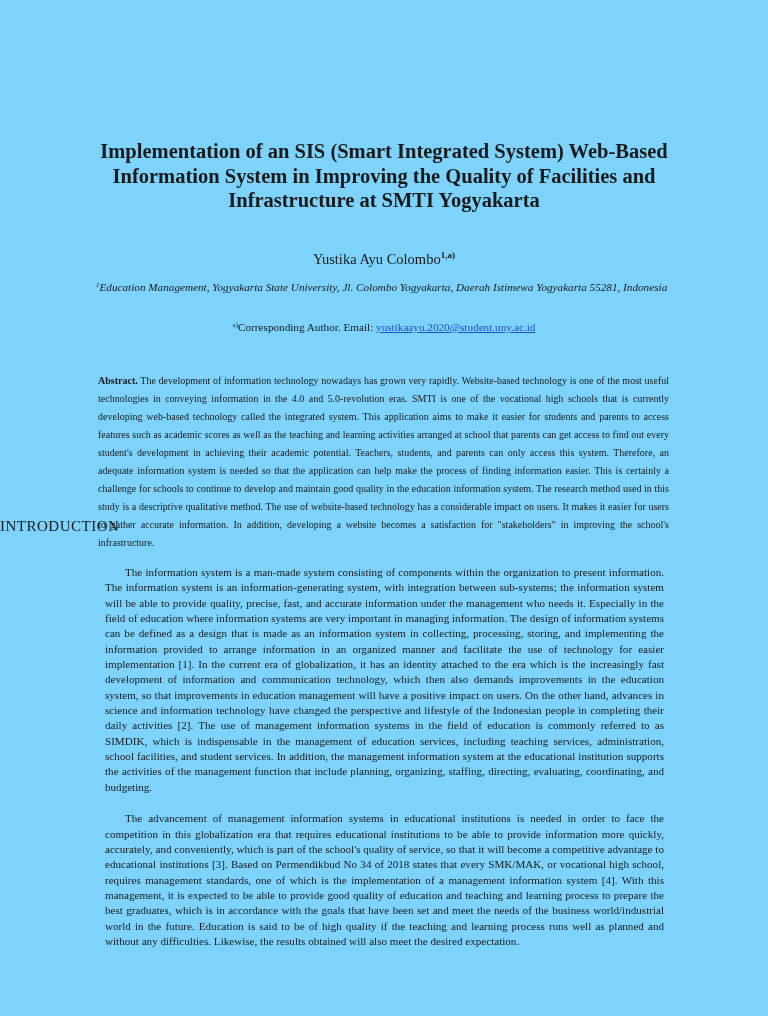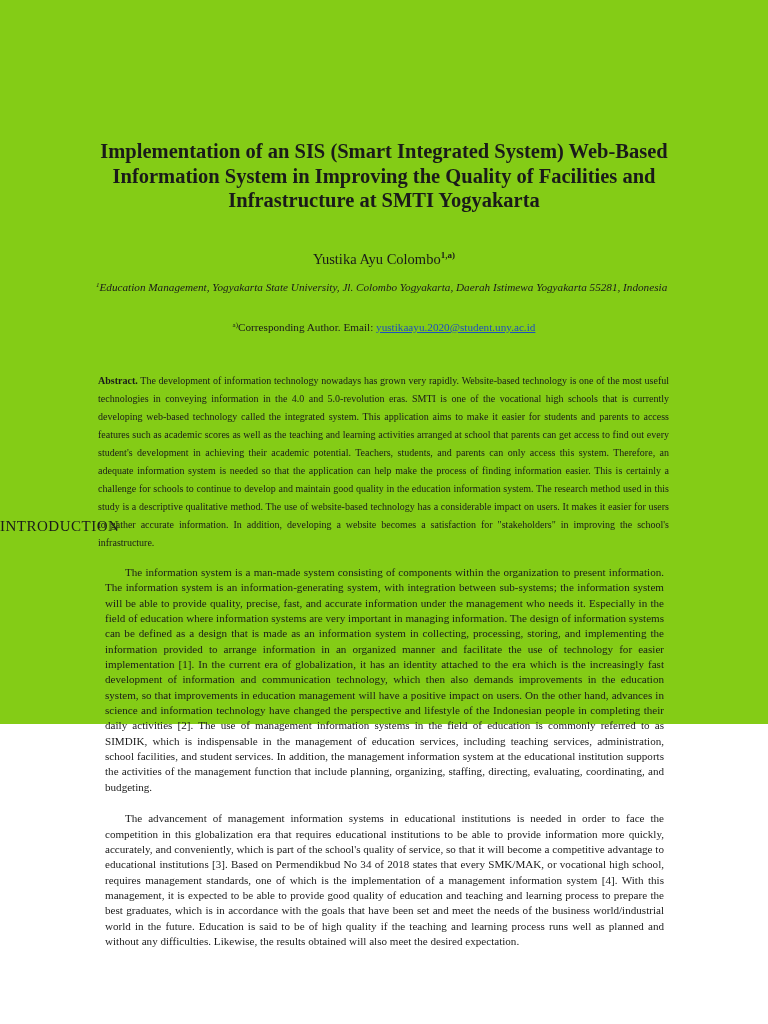--- a/index.html
+++ b/index.html
@@ -1,17 +1,17 @@
 <!DOCTYPE html>
 <html><head>
 <meta charset="utf-8">
 <style>
   html, body { margin: 0; padding: 0; background: #ffffff; }
   body { width: 768px; height: 1024px; position: relative; overflow: hidden; font-family: "Liberation Serif", "DejaVu Serif", serif; color: #1a1a1a; }
-  .page { position: absolute; left: 0; top: 0; width: 768px; height: 724px; background: #84cc16; }
+  .page { position: absolute; left: 0; top: 0; width: 768px; height: 1016px; background: #7dd3fc; }
   .title { position: absolute; left: 70px; width: 628px; top: 139px; text-align: center; font-weight: bold; font-size: 20.5px; line-height: 24.5px; color: #1a1a1a; }
   .author { position: absolute; left: 0; width: 768px; top: 250px; text-align: center; font-size: 14.5px; }
   .author sup { font-size: 9px; vertical-align: 6px; font-weight: bold; }
   .affil { position: absolute; left: 96px; width: 576px; top: 278px; text-align: left; font-style: italic; font-size: 11.2px; line-height: 15px; }
   .affil sup { font-size: 7px; vertical-align: 4px; font-style: italic; }
   .corr { position: absolute; left: 0; width: 768px; top: 321px; text-align: center; font-size: 11.2px; }
   .corr sup { font-size: 7px; vertical-align: 4px; }
   .corr a { color: #1f4fbf; text-decoration: underline; }
   .abstract { position: absolute; left: 98px; width: 571px; top: 372px; font-size: 10px; line-height: 18px; text-align: justify; }
   .abstract b { font-weight: bold; }

